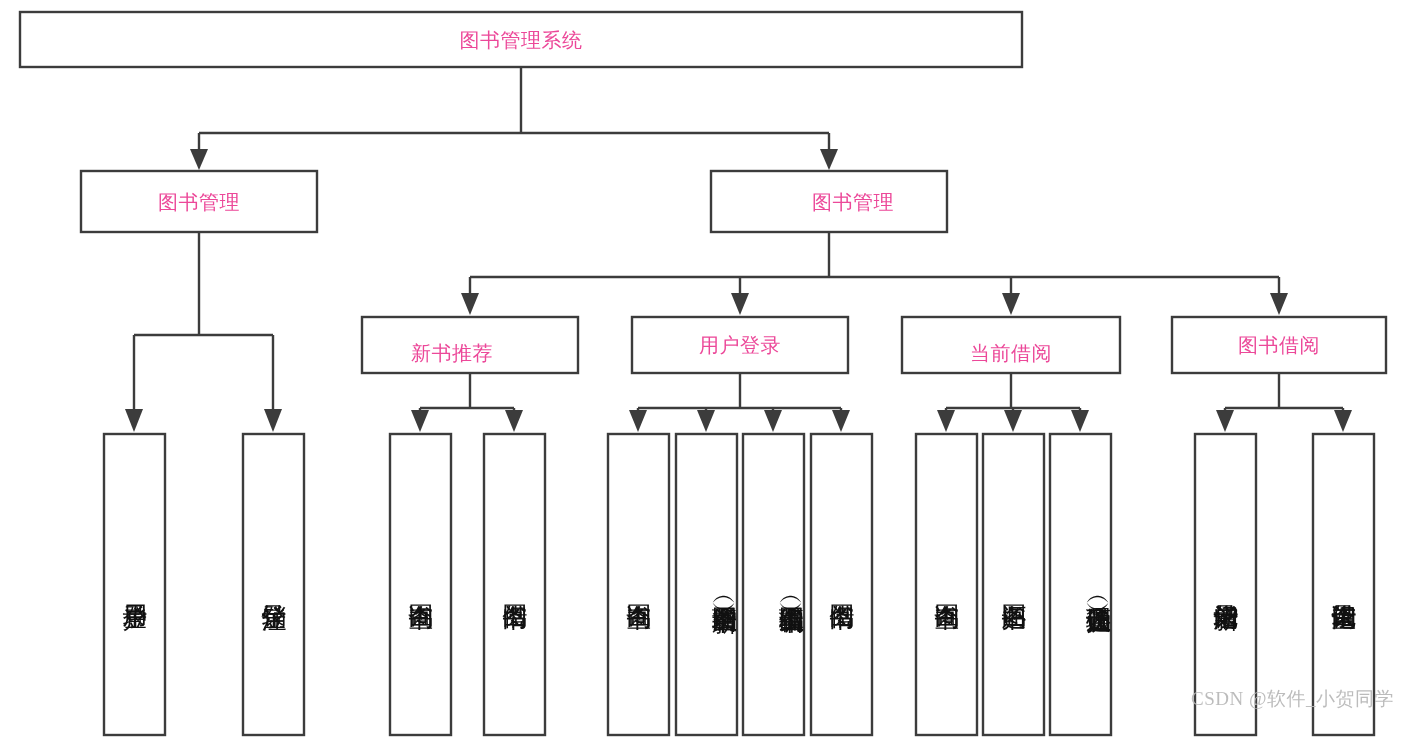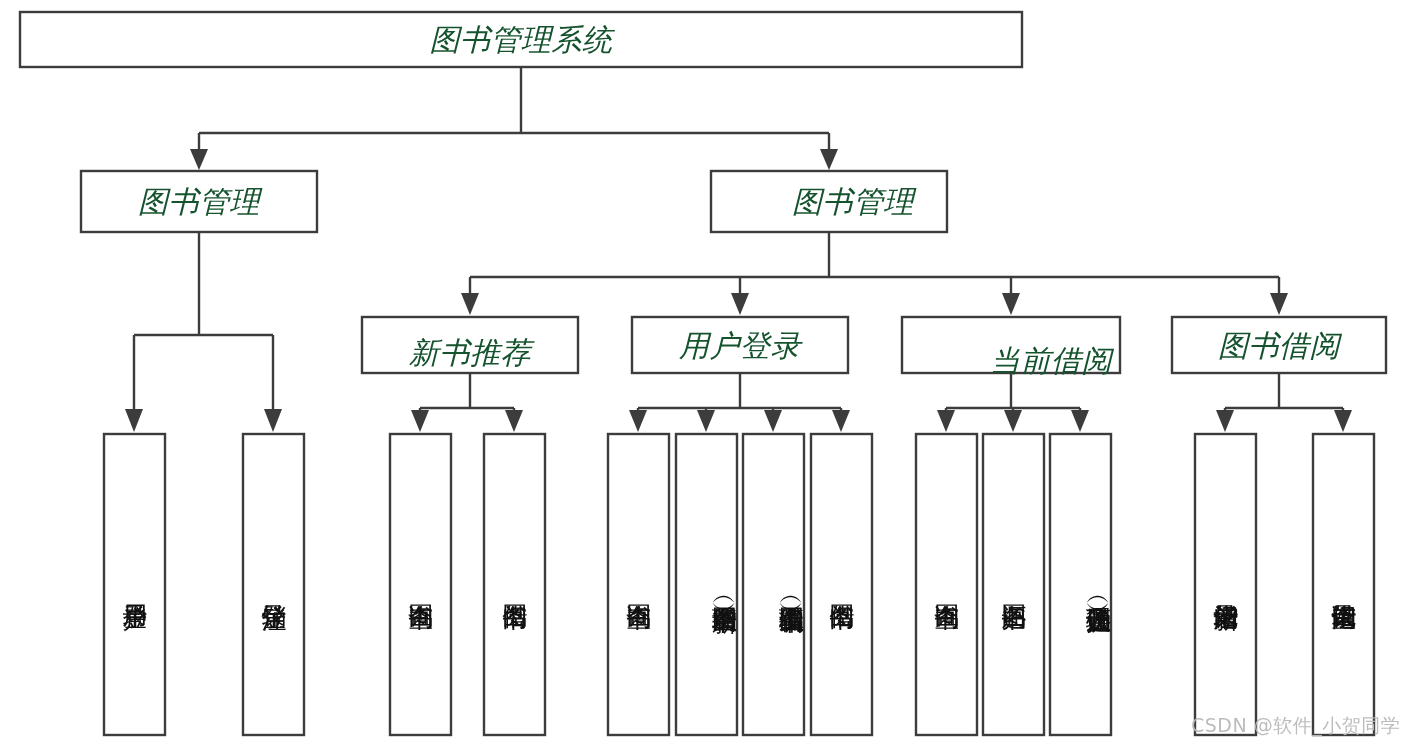--- a/index.html
+++ b/index.html
@@ -45,27 +45,26 @@
   .arrow-head {
     fill: #3c3c3c;
     stroke: none;
   }
   
   .node-label-h {
     position: absolute;
     display: flex;
     align-items: center;
     justify-content: center;
-    color: #14532d;
-    font-size: 30px;
+    color: #ec4899;
+    font-size: 20px;
     line-height: 1.1;
     letter-spacing: 0.5px;
     white-space: nowrap;
     pointer-events: none;
-    font-style: italic;
   }
   
   .node-label-v {
     position: absolute;
     display: flex;
     align-items: flex-start;
     justify-content: center;
     color: #111111;
     font-size: 25px;
     line-height: 1.04;
@@ -154,38 +153,38 @@
     <path class="connector" d="M 1279 373 L 1279 408 M 1225 408 L 1343 408 M 1225 408 L 1225 414 M 1343 408 L 1343 414"></path>
     <polygon class="arrow-head" points="1216,410 1234,410 1225,432"></polygon>
     <polygon class="arrow-head" points="1334,410 1352,410 1343,432"></polygon>
   </svg>
 
   <div class="node-label-h" style="left:20px; top:12px; width:1002px; height:55px;">图书管理系统</div>
 
   <div class="node-label-h" style="left:81px; top:171px; width:236px; height:61px;">图书管理</div>
   <div class="node-label-h" style="left:711px; top:171px; width:236px; height:61px;margin-left:24px;">图书管理</div>
 
-  <div class="node-label-h" style="left:362px; top:317px; width:216px; height:71px;">新书推荐</div>
+  <div class="node-label-h" style="left:344px; top:317px; width:216px; height:71px;">新书推荐</div>
   <div class="node-label-h" style="left:632px; top:317px; width:216px; height:56px;">用户登录</div>
-  <div class="node-label-h" style="left:902px; top:332px; width:218px; height:56px;padding-left:40px;">当前借阅</div>
+  <div class="node-label-h" style="left:902px; top:325px; width:218px; height:56px;">当前借阅</div>
   <div class="node-label-h" style="left:1172px; top:317px; width:214px; height:56px;">图书借阅</div>
 
   <div class="node-label-v centered" style="left:104px; top:434px; width:61px; height:301px;">用户登录</div>
   <div class="node-label-v centered" style="left:243px; top:434px; width:61px; height:301px;">注销登录</div>
 
   <div class="node-label-v centered" style="left:390px; top:434px; width:61px; height:301px;">查询图书</div>
   <div class="node-label-v centered" style="left:484px; top:434px; width:61px; height:301px;">借阅图书</div>
 
   <div class="node-label-v centered" style="left:608px; top:434px; width:61px; height:301px;">查询图书</div>
   <div class="node-label-v" style="left:676px; top:440px; width:61px; height:295px;">新增图书（管理员）</div>
   <div class="node-label-v" style="left:743px; top:440px; width:61px; height:295px;">编辑图书（管理员）</div>
   <div class="node-label-v centered" style="left:811px; top:434px; width:61px; height:301px;">借阅图书</div>
 
   <div class="node-label-v centered" style="left:916px; top:434px; width:61px; height:301px;">查询图书</div>
   <div class="node-label-v centered" style="left:983px; top:434px; width:61px; height:301px;">归还图书</div>
   <div class="node-label-v" style="left:1050px; top:440px; width:61px; height:295px;">确认归还（管理员）</div>
 
   <div class="node-label-v centered" style="left:1195px; top:434px; width:61px; height:301px;">新增借阅记录</div>
   <div class="node-label-v centered" style="left:1313px; top:434px; width:61px; height:301px;">查询借阅记录</div>
 
-  <div class="watermark" style="left:1191px; top:713px;">CSDN @软件_小贺同学</div>
+  <div class="watermark" style="left:1191px; top:686px;font-family:Liberation Serif, serif;">CSDN @软件_小贺同学</div>
 
 </div>
 
 </body></html>

